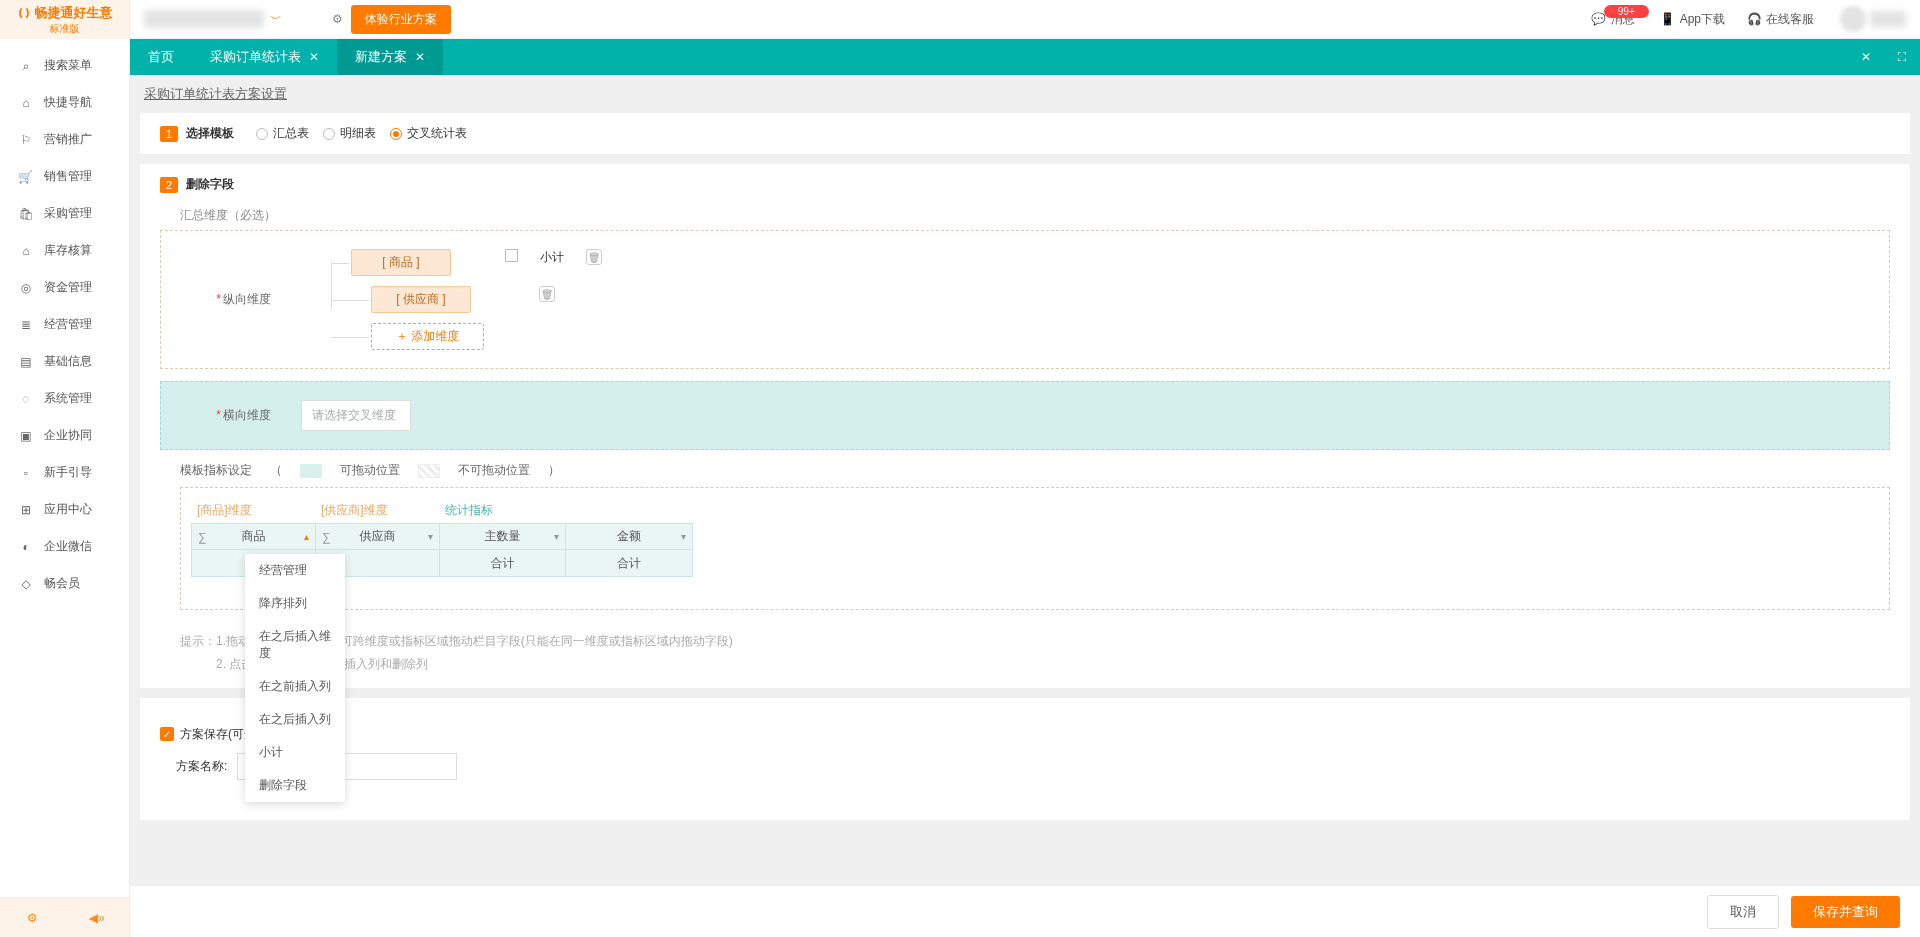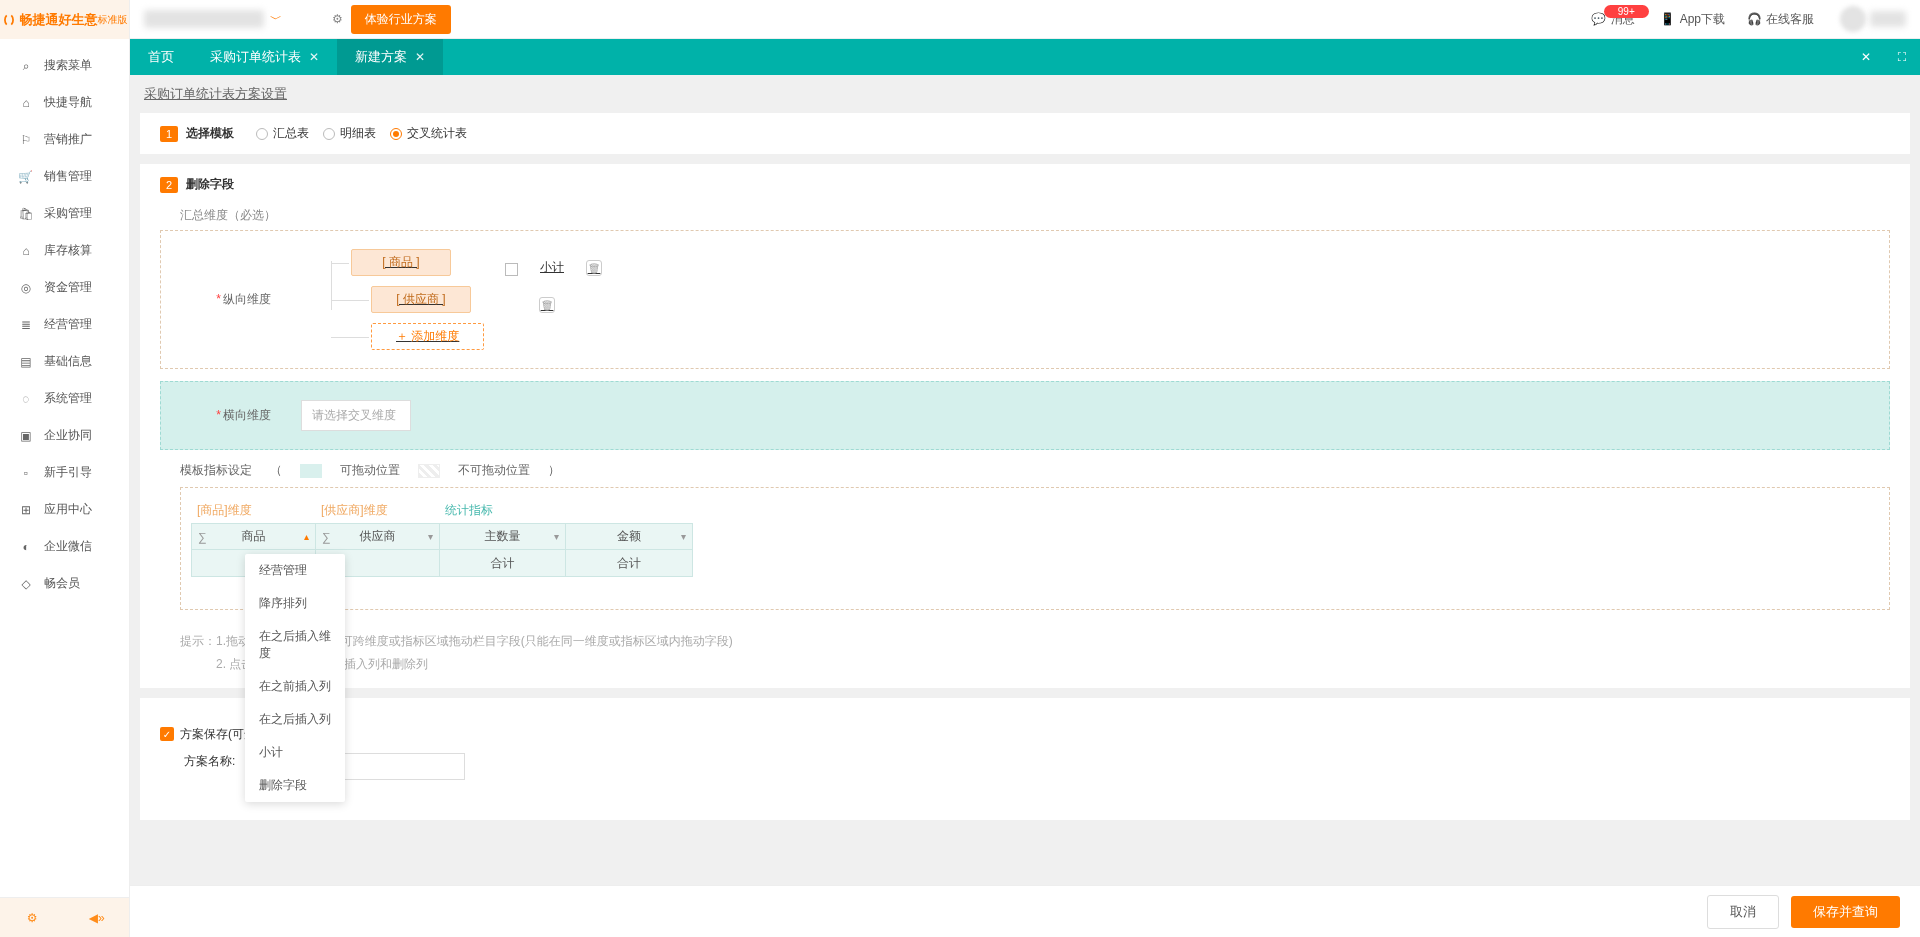--- a/index.html
+++ b/index.html
@@ -1,21 +1,21 @@
 <!DOCTYPE html>
 <html><head>
 <meta charset="utf-8">
 <style>
 * { margin: 0; padding: 0; box-sizing: border-box; font-family: "Microsoft YaHei", Arial, sans-serif; }
 body { background: #fff; font-size: 12px; color: #333; overflow: hidden; }
 .app { display: flex; height: 937px; }
 
 
 .sidebar { width: 130px; background: #fff; border-right: 1px solid #eee; display: flex; flex-direction: column; }
-.logo-box { height: 39px; background: #fdf3e9; display: flex; flex-direction: row; align-items: center; justify-content: center; }
+.logo-box { height: 39px; background: #fdf3e9; display: flex; flex-direction: column; align-items: center; justify-content: center; }
 .logo-main { color: #ff7a00; font-size: 13px; font-weight: bold; display: flex; align-items: center; gap: 4px; }
 .logo-sub { color: #ff7a00; font-size: 10px; }
 .nav { flex: 1; padding-top: 8px; }
 .nav-item { display: flex; align-items: center; gap: 10px; padding: 10px 18px; color: #555; cursor: pointer; }
 .nav-icon { width: 16px; height: 16px; display: inline-flex; align-items: center; justify-content: center; color: #666; }
 .sidebar-footer { height: 40px; display: flex; border-top: 1px solid #eee; }
 .sf-btn { flex: 1; display: flex; align-items: center; justify-content: center; background: #fdf3e9; color: #ff8c1a; cursor: pointer; }
 
 
 .main { flex: 1; display: flex; flex-direction: column; min-width: 0; }
@@ -57,21 +57,21 @@
 
 .section-label { color: #888; margin: 14px 0 6px 20px; }
 .dashed-box { border: 1px dashed #e0c9b0; margin: 6px 0 12px 0; padding: 18px 30px; position: relative; }
 .dashed-box.teal { border-color: #9edad3; background: #d5f0ec; }
 
 .dim-row { display: flex; align-items: center; }
 .dim-row .req { color: #ff4040; margin-right: 2px; }
 .dim-label { width: 80px; text-align: right; color: #666; }
 .tree-col { margin-left: 60px; display: flex; flex-direction: column; gap: 10px; position: relative; }
 .tree-line { position: absolute; left: 0; top: 12px; bottom: 40px; border-left: 1px solid #ddd; }
-.tree-row { display: flex; align-items: flex-end; gap: 22px; position: relative; text-decoration: underline; }
+.tree-row { display: flex; align-items: flex-start; gap: 22px; position: relative; }
 .tree-row.indent1 { padding-left: 20px; }
 .tree-row.indent2 { padding-left: 40px; }
 .tree-row::before { content: ""; position: absolute; left: 0; top: 50%; width: 18px; border-top: 1px solid #ddd; }
 .tree-row.indent2::before { width: 38px; }
 .tag { background: #fde7d5; border: 1px solid #f7c999; color: #c06a1a; padding: 4px 24px; border-radius: 2px; min-width: 100px; text-align: center; cursor: move; }
 .tag.add { background: #fff; border: 1px dashed #ff9a40; color: #ff7a00; cursor: pointer; }
 .chk { width: 13px; height: 13px; border: 1px solid #bbb; display: inline-block; }
 .del-ic { width: 16px; height: 16px; border: 1px solid #ccc; border-radius: 3px; display: inline-flex; align-items: center; justify-content: center; color: #999; cursor: pointer; font-size: 10px; }
 
 .cross-select { background: #fff; border: 1px solid #ddd; padding: 6px 10px; color: #aaa; min-width: 110px; cursor: pointer; }
@@ -94,21 +94,21 @@
 .g-cell .sig { color: #999; margin-right: 4px; position: absolute; left: 6px; }
 .g-cell .dd { position: absolute; right: 6px; color: #999; font-size: 10px; }
 .w124 { width: 124px; }
 .w126 { width: 126px; }
 .g-cell.active .dd { color: #ff7a00; }
 
 .tips { color: #aaa; margin: 20px 0 0 20px; line-height: 1.9; }
 
 .save-row { display: flex; align-items: center; gap: 6px; margin: 16px 0 10px 0; }
 .chkbox { width: 14px; height: 14px; background: #ff7a00; border-radius: 2px; display: inline-flex; align-items: center; justify-content: center; color: #fff; font-size: 10px; }
-.name-row { display: flex; gap: 10px; margin-left: 24px; }
+.name-row { display: flex; align-items: center; gap: 10px; margin-left: 16px; }
 .name-input { border: 1px solid #ddd; padding: 5px 8px; width: 220px; }
 
 
 .dropdown { position: absolute; background: #fff; box-shadow: 0 2px 10px rgba(0,0,0,.15); border-radius: 2px; width: 100px; z-index: 50; }
 .dd-item { padding: 8px 14px; cursor: pointer; color: #555; }
 
 
 .footer { position: fixed; right: 0; bottom: 0; left: 130px; background: #fff; border-top: 1px solid #eee; height: 52px; display: flex; align-items: center; justify-content: flex-end; gap: 12px; padding: 0 20px; }
 .btn { padding: 7px 22px; border-radius: 3px; cursor: pointer; font-size: 13px; }
 .btn-cancel { border: 1px solid #ddd; background: #fff; color: #555; }

